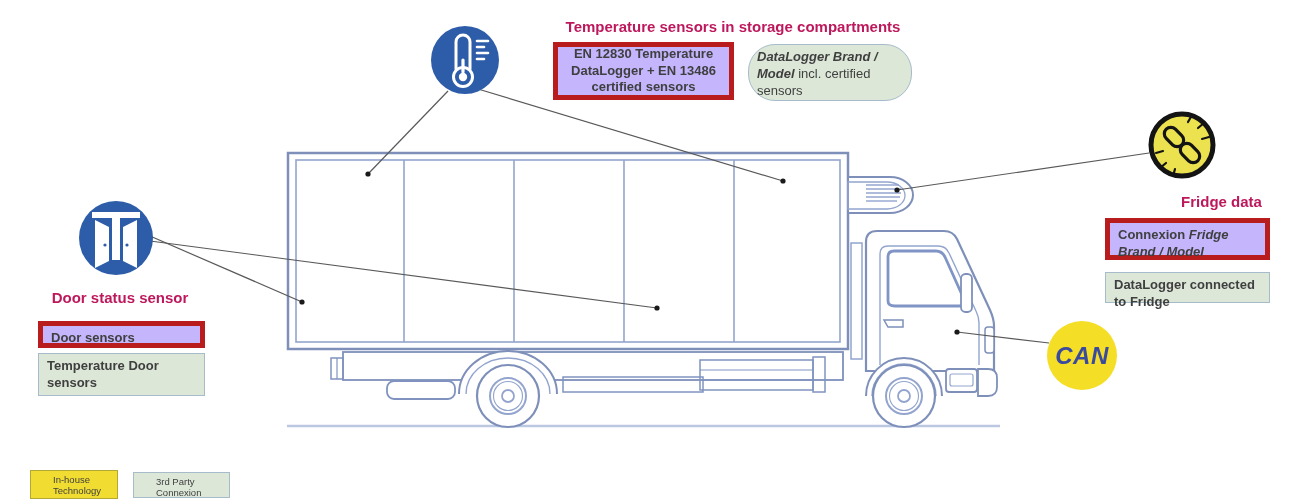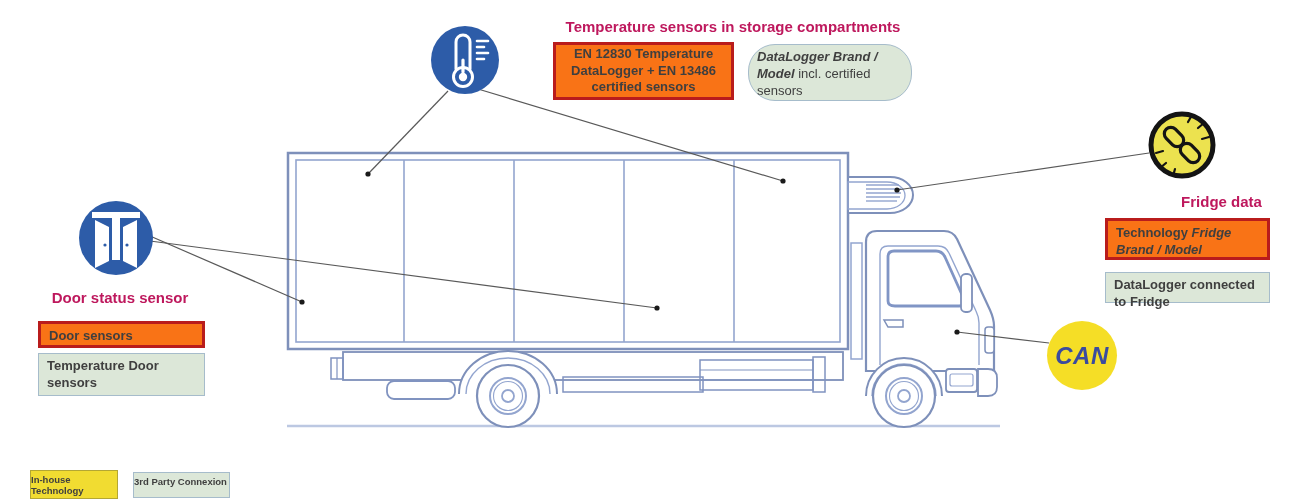--- a/index.html
+++ b/index.html
@@ -3,21 +3,21 @@
 <meta charset="utf-8">
 <style>
   html,body{margin:0;padding:0;background:#fff;}
   .canvas{
     position:relative;width:1289px;height:501px;background:#fff;overflow:hidden;
     font-family:"Liberation Sans",sans-serif;color:#3a3a3a;
   }
   .layer{position:absolute;left:0;top:0;}
   .heading{position:absolute;font-weight:bold;font-size:15px;color:#be185d;text-align:center;line-height:1.15;}
   .box{position:absolute;box-sizing:border-box;font-size:13px;font-weight:bold;color:#3f3f3f;line-height:1.3;padding:4px 8px;}
-  .box.yellow{background:#f97316;border:3px solid #b91c1c;}
+  .box.yellow{background:#c4b5fd;border:5px solid #b91c1c;}
   .box.green{background:#dce7d8;border:1px solid #a6bccb;}
   .center{display:flex;align-items:center;justify-content:center;text-align:center;}
   .em-bi{font-style:italic;font-weight:bold;}
   .reg{font-weight:normal;}
   
   .temp-heading{left:553px;top:18px;width:360px;}
   .temp-yellow{left:553px;top:42px;width:181px;height:58px;}
   .temp-green{left:748px;top:44px;width:164px;height:57px;border-radius:27px;}
   
   .door-heading{left:36px;top:289px;width:168px;}
@@ -27,21 +27,21 @@
   .fridge-heading{left:1139px;top:193px;width:165px;}
   .fridge-yellow{left:1105px;top:218px;width:165px;height:42px;}
   .fridge-green{left:1105px;top:272px;width:165px;height:31px;}
   
   .can-badge{
     position:absolute;left:1047px;top:321px;width:70px;height:69px;border-radius:50%;
     background:#f5de26;display:flex;align-items:center;justify-content:center;
     font-weight:bold;font-style:italic;font-size:24px;color:#3a4b9f;letter-spacing:.5px;
   }
   
-  .legend-box{position:absolute;box-sizing:border-box;font-size:9.5px;font-weight:bold;color:#3f3f3f;line-height:1.2;padding:3px 0;}
+  .legend-box{position:absolute;box-sizing:border-box;font-size:9.5px;font-weight:normal;color:#3f3f3f;line-height:1.2;padding:3px 22px;}
   .legend-yellow{left:30px;top:470px;width:88px;height:29px;background:#f1dc31;border:1px solid #b4a733;}
   .legend-green{left:133px;top:472px;width:97px;height:26px;background:#dce7d8;border:1px solid #a6bccb;}
 </style>
 </head>
 <body>
 
 <div class="canvas">
 
   <svg class="layer" width="1289" height="501" viewBox="0 0 1289 501">
 
@@ -184,21 +184,21 @@
   <div class="box green temp-green">
     <span class="em-bi">DataLogger Brand / Model</span><span class="reg"> incl. certified sensors</span>
   </div>
 
   <div class="heading door-heading">Door status sensor</div>
   <div class="box yellow door-yellow">Door sensors</div>
   <div class="box green door-green">Temperature Door sensors</div>
 
   <div class="heading fridge-heading">Fridge data</div>
   <div class="box yellow fridge-yellow">
-    <span>Technology </span><span class="em-bi">Fridge Brand / Model</span>
+    <span>Connexion </span><span class="em-bi">Fridge Brand / Model</span>
   </div>
   <div class="box green fridge-green">DataLogger connected to Fridge</div>
 
   <div class="can-badge">CAN</div>
 
   <div class="legend-box legend-yellow">In-house Technology</div>
   <div class="legend-box legend-green">3rd Party Connexion</div>
 
 </div>
 

